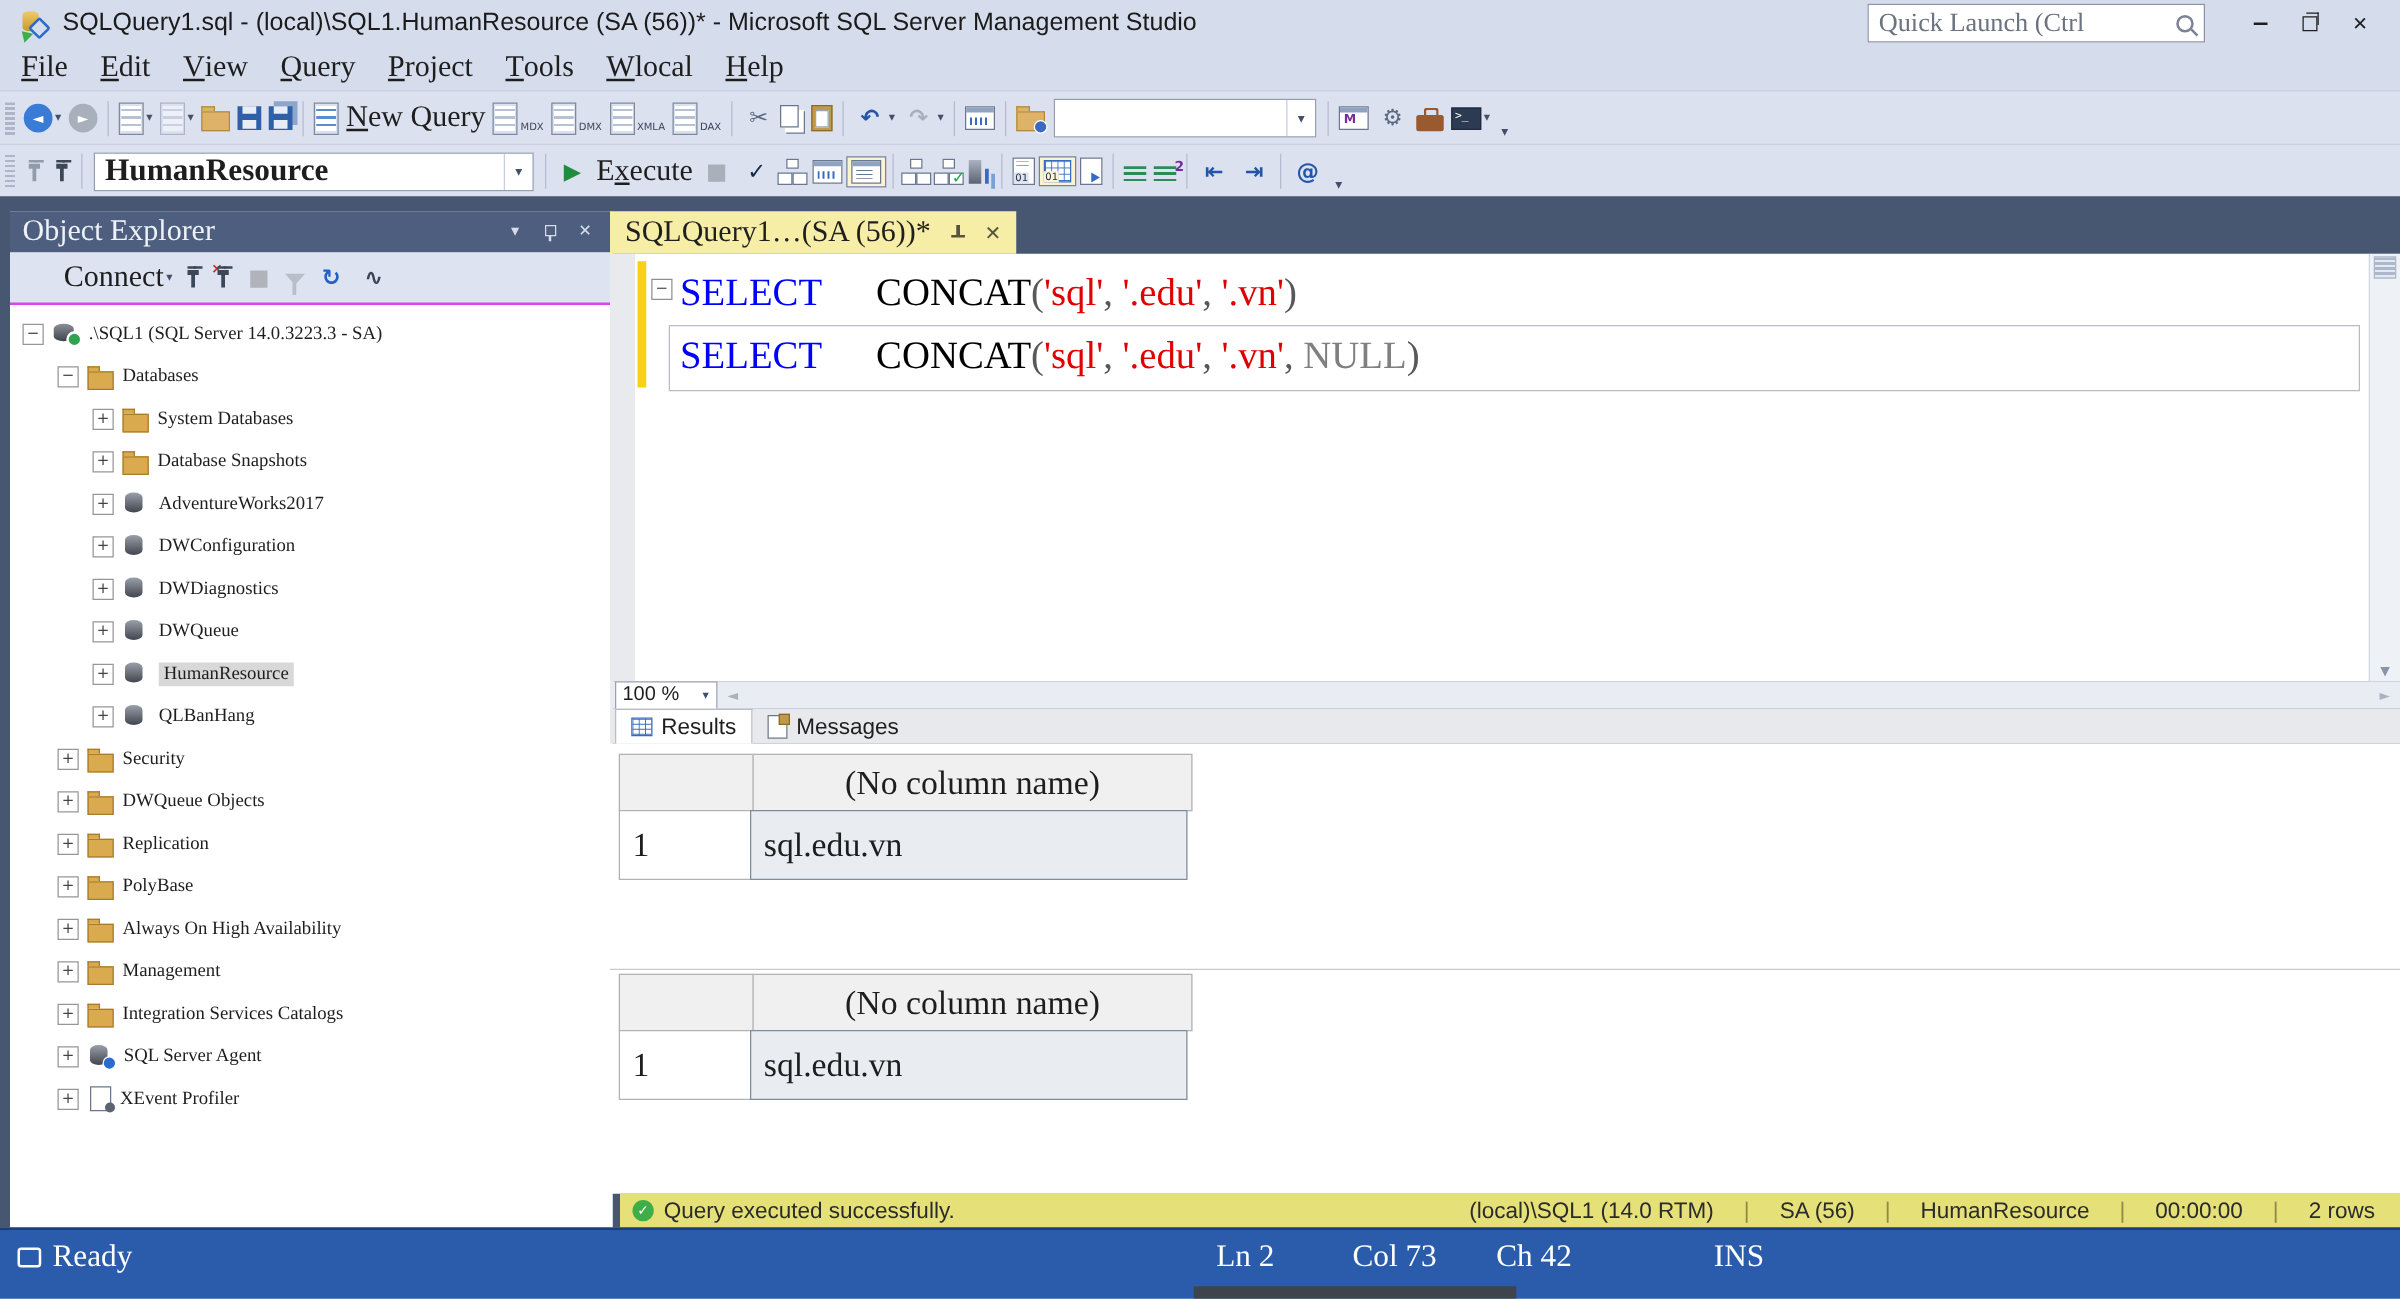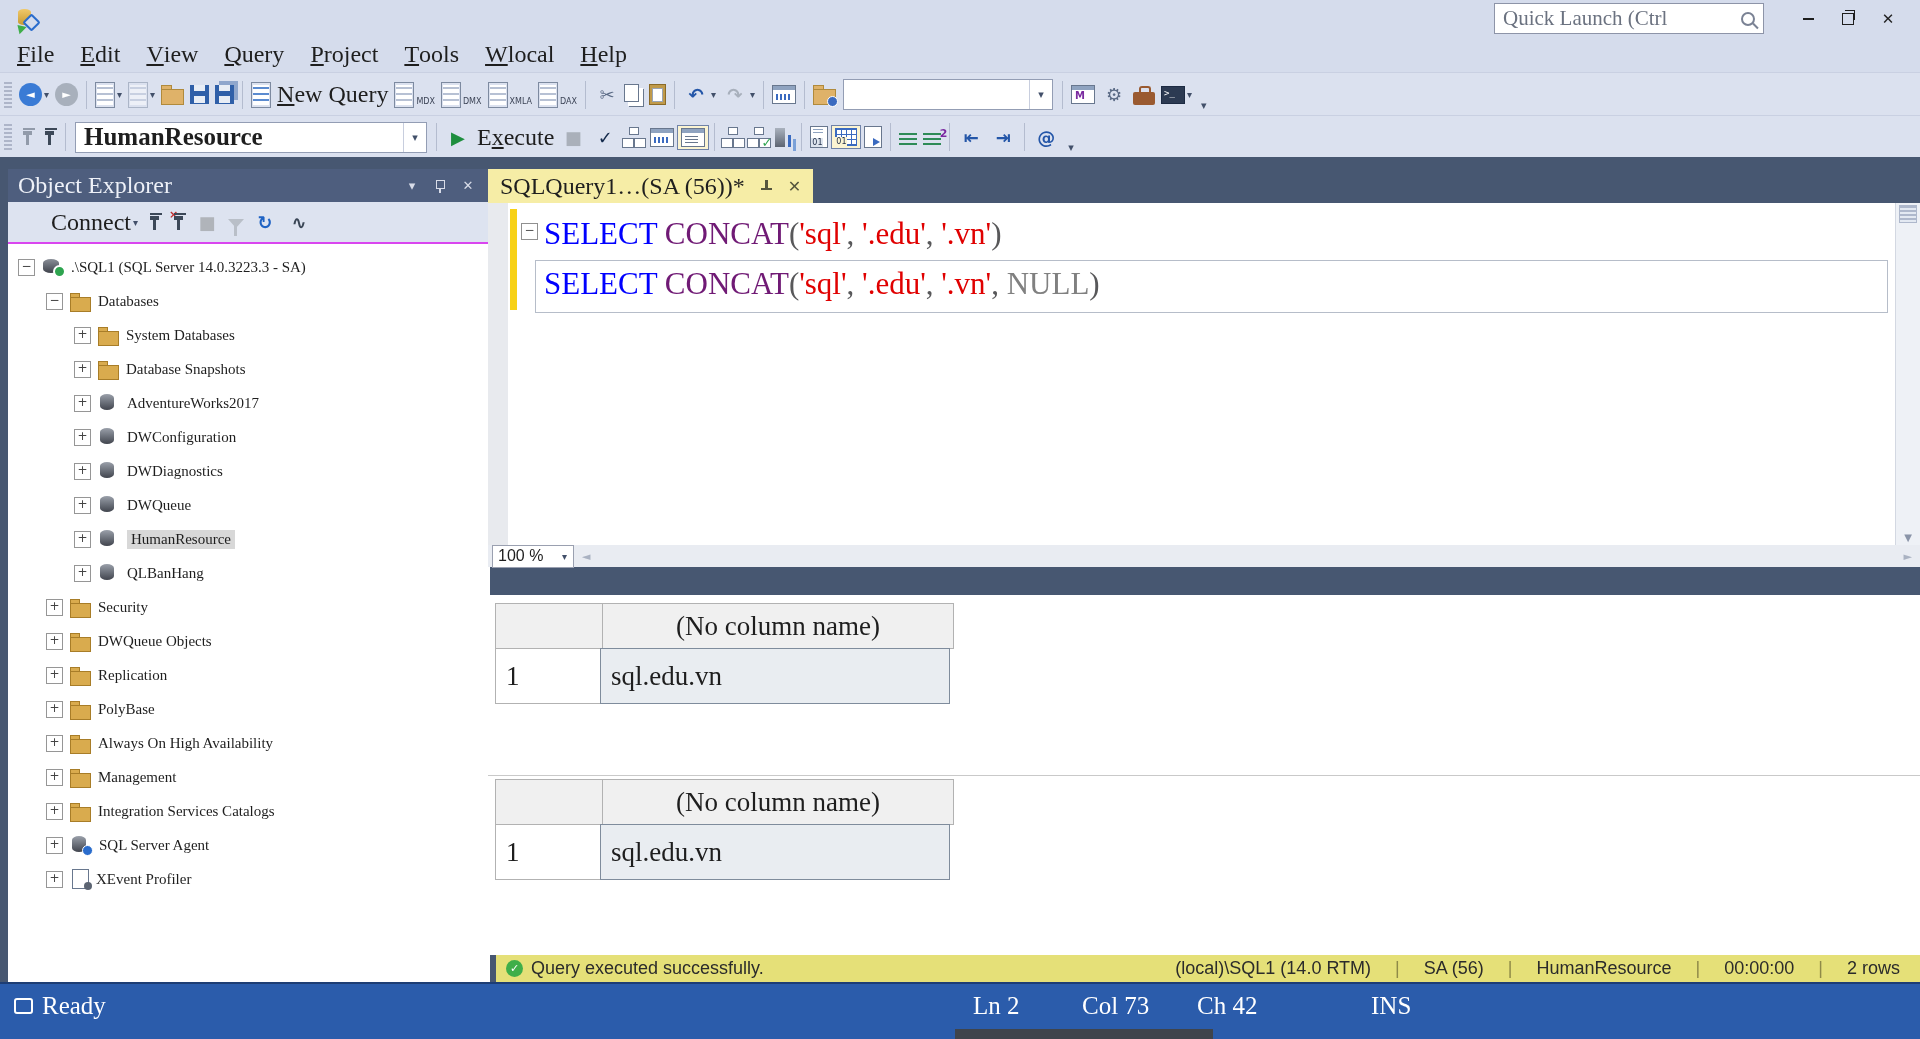--- a/index.html
+++ b/index.html
@@ -140,21 +140,21 @@
   .tab{background:#f6eda6;display:flex;align-items:center;gap:14px;padding:0 12px;font-size:24px;color:#1f1f1f;}
   .tab-x{font-family:"DejaVu Sans",sans-serif;font-size:16px;color:#55553e;}
   .editor-body{position:absolute;left:0;top:34px;right:0;height:342px;background:#fff;overflow:hidden;}
   .margin-ind{position:absolute;left:0;top:0;width:20px;height:100%;background:#e8eaee;}
   .change-bar{position:absolute;left:22px;top:6px;width:7px;height:101px;background:#f7d117;}
   .collapse-box{position:absolute;left:33px;top:20px;width:15px;height:15px;border:1px solid #909090;background:#fff;
                 color:#555;font-family:"DejaVu Sans",sans-serif;font-size:12px;line-height:13px;text-align:center;}
   .line2-box{position:absolute;left:47px;top:57px;right:32px;height:51px;border:1px solid #b6bdc9;}
   .code{position:absolute;left:56px;top:6px;font-size:31px;}
   .codeline{height:50px;line-height:50px;white-space:pre;}
-  .tk-kw{color:#0000ff;}.tk-fn{color:#701a75;}.tk-st{color:#e00000;}.tk-pr{color:#58585a;}.tk-nu{color:#808080;}
+  .tk-kw{color:#0000ff;}.tk-fn{color:#000000;margin-left:36px;}.tk-st{color:#e00000;}.tk-pr{color:#58585a;}.tk-nu{color:#808080;}
   .vscroll{position:absolute;right:0;top:0;width:24px;height:100%;background:#eef1f6;border-left:1px solid #d3d8e2;}
   .vs-grip{height:16px;margin:2px 3px;background:repeating-linear-gradient(#aeb8cc 0 2px,#e3e9f2 2px 4px);border:1px solid #aeb8cc;}
   .vs-down{position:absolute;bottom:2px;left:0;width:100%;text-align:center;color:#8a94a8;
            font-family:"DejaVu Sans",sans-serif;font-size:10px;}
   .hscroll-row{position:absolute;left:0;top:376px;right:0;height:22px;background:#e9ecf2;display:flex;align-items:center;}
   .zoom-combo{width:80px;height:21px;background:#fff;border:1px solid #9aa0b0;margin-left:4px;display:flex;align-items:center;
               font-family:"Liberation Sans",sans-serif;font-size:16px;}
   .zoom-combo span:first-child{flex:1;padding-left:5px;}
   .zoom-combo .dd{width:17px;text-align:center;font-family:"DejaVu Sans",sans-serif;font-size:10px;color:#42506a;}
   .hs-arrow{font-family:"DejaVu Sans",sans-serif;font-size:11px;color:#aab2c2;padding:0 8px;}
@@ -188,20 +188,21 @@
 </style>
 </head>
 <body>
 
 <div class="titlebar">
   <span class="appicon">
       <i class="a2"></i>
       <i class="a1"></i>
       <i class="a3"></i>
     </span>
+  <span class="title sans">SQLQuery1.sql - (local)\SQL1.HumanResource (SA (56))* - Microsoft SQL Server Management Studio</span>
   <div class="quicklaunch">
     <span class="ql-text">Quick Launch (Ctrl</span>
     <span class="sh-search"></span>
   </div>
   <div class="winctl">
     <span class="wbtn">
         <i class="w-min"></i>
       </span>
     <span class="wbtn">
         <i class="w-res"></i>
@@ -586,20 +587,30 @@
     <div class="hscroll-row">
       <div class="zoom-combo">
         <span>100 %</span>
         <span class="dd">▾</span>
       </div>
       <span class="hs-arrow">◄</span>
       <div class="hs-track"></div>
       <span class="hs-arrow">►</span>
     </div>
 
+    <div class="results-tabrow sans">
+      <div class="rtab active">
+        <span class="sh-grid-blue"></span>
+        <span>Results</span>
+      </div>
+      <div class="rtab">
+        <span class="sh-msgdoc"></span>
+        <span>Messages</span>
+      </div>
+    </div>
 
     <div class="results-body" id="results">
       <div class="rdivider"></div>
     <div class="grid" style="top: 9px;">
           <div class="grow">
             <div class="gcell gcorner"></div>
             <div class="gcell ghead">(No column name)</div>
           </div>
           <div class="grow">
             <div class="gcell gnum">1</div>

